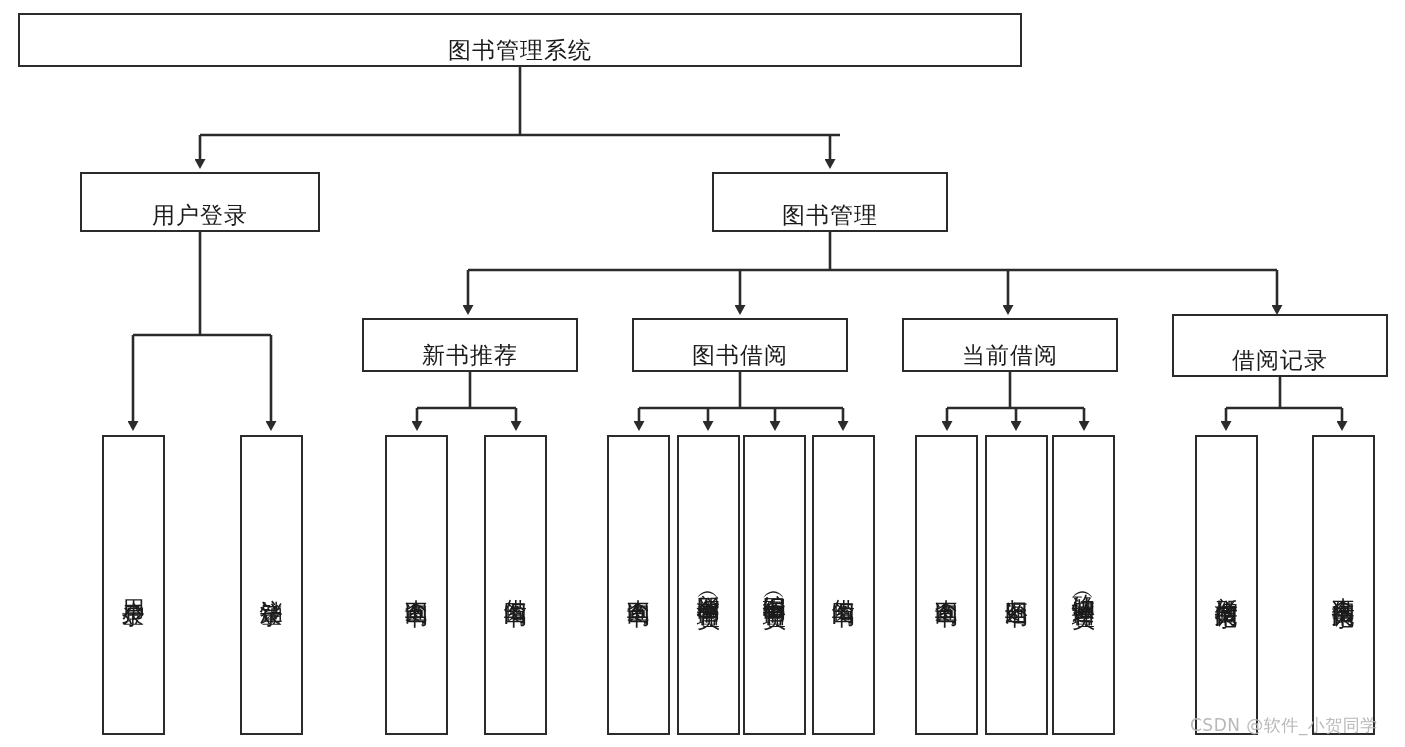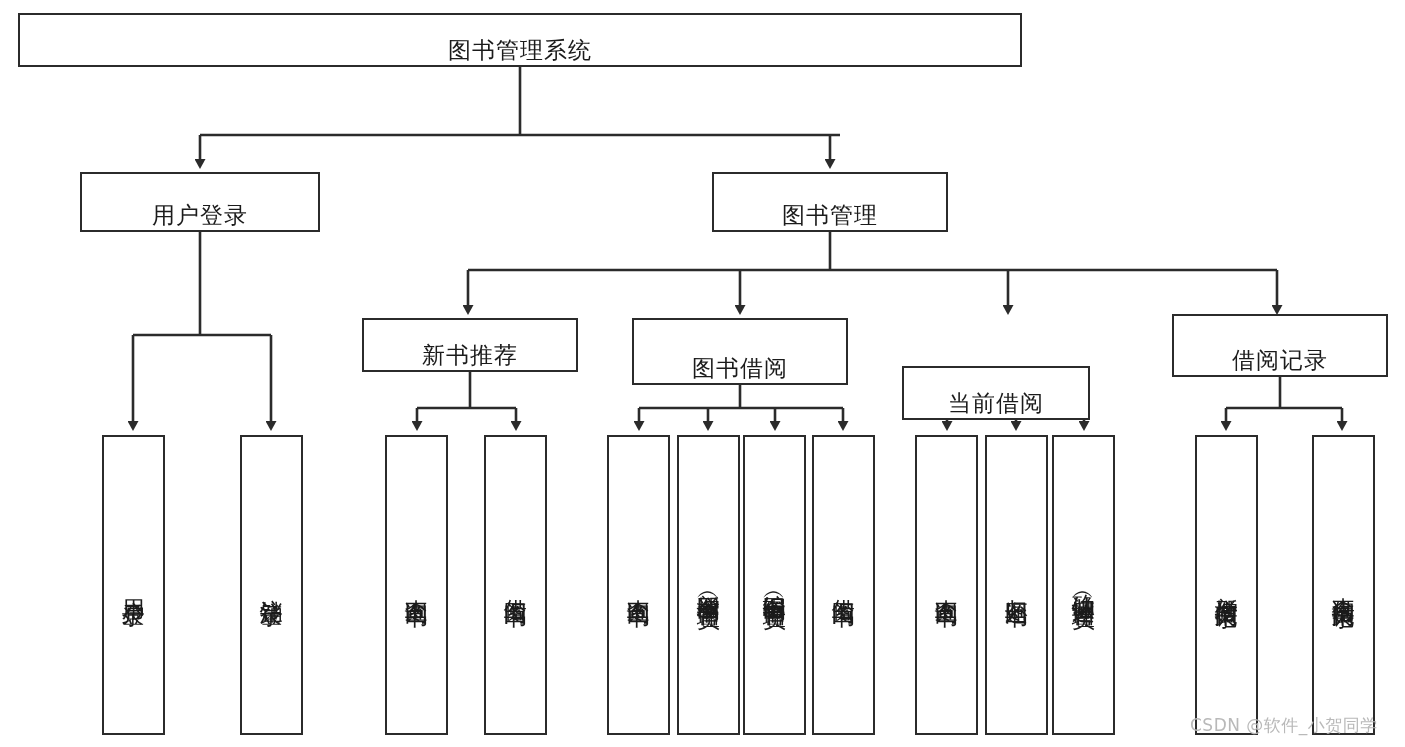--- a/index.html
+++ b/index.html
@@ -126,24 +126,24 @@
   <div class="node horiz" style="left: 80px; top: 172px; width: 240px; height: 60px;">
     <span>用户登录</span>
   </div>
   <div class="node horiz" style="left: 712px; top: 172px; width: 236px; height: 60px;">
     <span>图书管理</span>
   </div>
 
   <div class="node horiz" style="left: 362px; top: 318px; width: 216px; height: 54px;">
     <span>新书推荐</span>
   </div>
-  <div class="node horiz" style="left: 632px; top: 318px; width: 216px; height: 67px;">
+  <div class="node horiz" style="left: 632px; top: 318px; width: 216px; height: 54px;">
     <span>图书借阅</span>
   </div>
-  <div class="node horiz" style="left: 902px; top: 318px; width: 188px; height: 54px; margin-top: 48px;">
+  <div class="node horiz" style="left: 902px; top: 318px; width: 216px; height: 54px;">
     <span>当前借阅</span>
   </div>
   <div class="node horiz" style="left: 1172px; top: 314px; width: 216px; height: 63px;">
     <span>借阅记录</span>
   </div>
 
   <div class="node vert" style="left: 102px; top: 435px; width: 63px; height: 300px;">
     <span class="lbl">用户登录</span>
   </div>
   <div class="node vert" style="left: 240px; top: 435px; width: 63px; height: 300px;">

